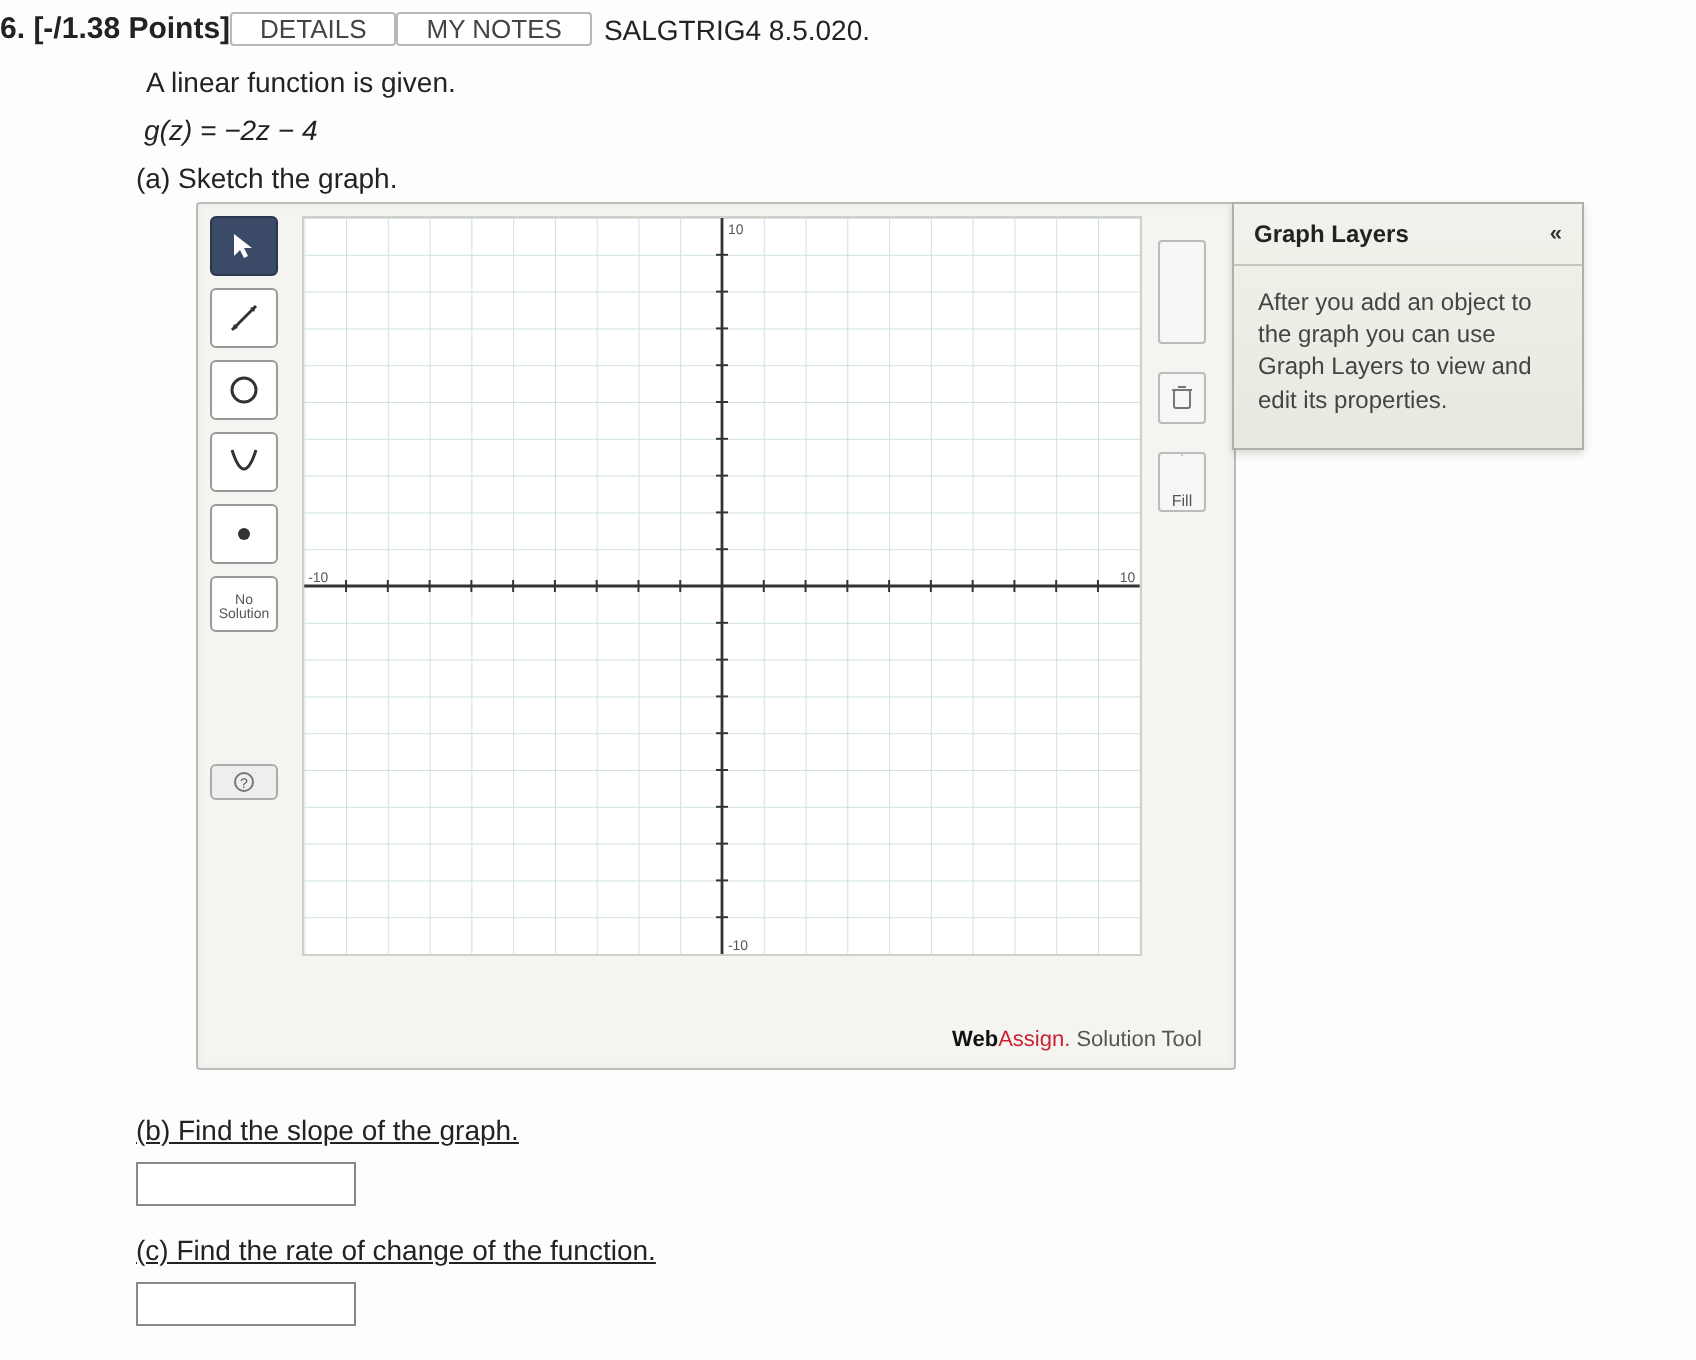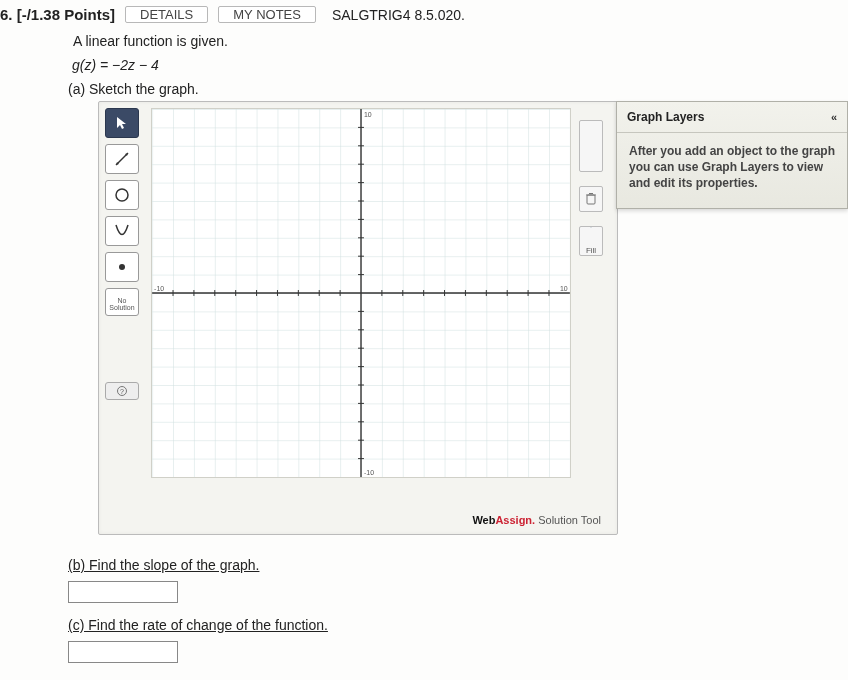--- a/index.html
+++ b/index.html
@@ -8,21 +8,21 @@
       background: #fdfdfc;
       color: #333;
       width: 848px;
       height: 680px;
       overflow: hidden;
       position: relative;
     }
     .header-row {
       display: flex;
       align-items: center;
-      gap: 10px;
+      gap: 0;
       padding: 6px 0 6px 0;
     }
     .qnum { font-weight: bold; font-size: 15px; color: #222; }
     .hbtn {
       border: 1px solid #b8b8b8;
       background: #fff;
       padding: 0 14px;
       font-size: 13px;
       color: #444;
       border-radius: 2px;
@@ -98,38 +98,38 @@
     }
     .rightbtn.small { height:26px; display:flex; align-items:center; justify-content:center; font-size:10px; color:#555; cursor:pointer;}
     .rightbtn.fill { height:30px; display:flex; flex-direction:column; align-items:center; justify-content:center; font-size:8px; color:#555; cursor:pointer; gap:18px;}
     .credit {
       text-align: right;
       font-size: 11px;
       color: #555;
       padding: 6px 10px 2px 0;
     }
     .credit b { color:#111;}
-    .credit .assign-red { color:#c23; font-weight:bold;}
+    .credit .assign-red { color:#c23; font-weight:normal;}
     .layers-panel {
       border:1px solid #b0b0a8;
       background: linear-gradient(#f2f2ec,#e8e8e0);
-      width: 232px;
+      width: 176px;
       margin-left: -2px;
       box-shadow: 0 2px 4px rgba(0,0,0,.15);
       font-size: 12px;
     }
     .layers-head {
       display:flex; justify-content:space-between; align-items:center;
       padding: 8px 10px;
       border-bottom:1px solid #c6c6be;
       font-weight: bold;
       color:#222;
     }
     .layers-collapse { cursor:pointer; font-size:11px; color:#333;}
-    .layers-body { padding: 10px 12px 16px 12px; color:#444; line-height:1.35;font-weight:bold;}
+    .layers-body { padding: 10px 12px 16px 12px; color:#444; line-height:1.35;}
     .part-area { margin: 22px 0 0 40px; }
     .part-b, .part-c { font-size: 14px; color:#222; margin-bottom:4px;text-decoration:underline;}
     .answer-input {
       width: 110px; height: 22px;
       border:1px solid #888; background:#fff;
       margin: 4px 0 14px 0;
     }
     .graph-frame-inner { position: relative; height: 400px;}
   </style>
 </head>

